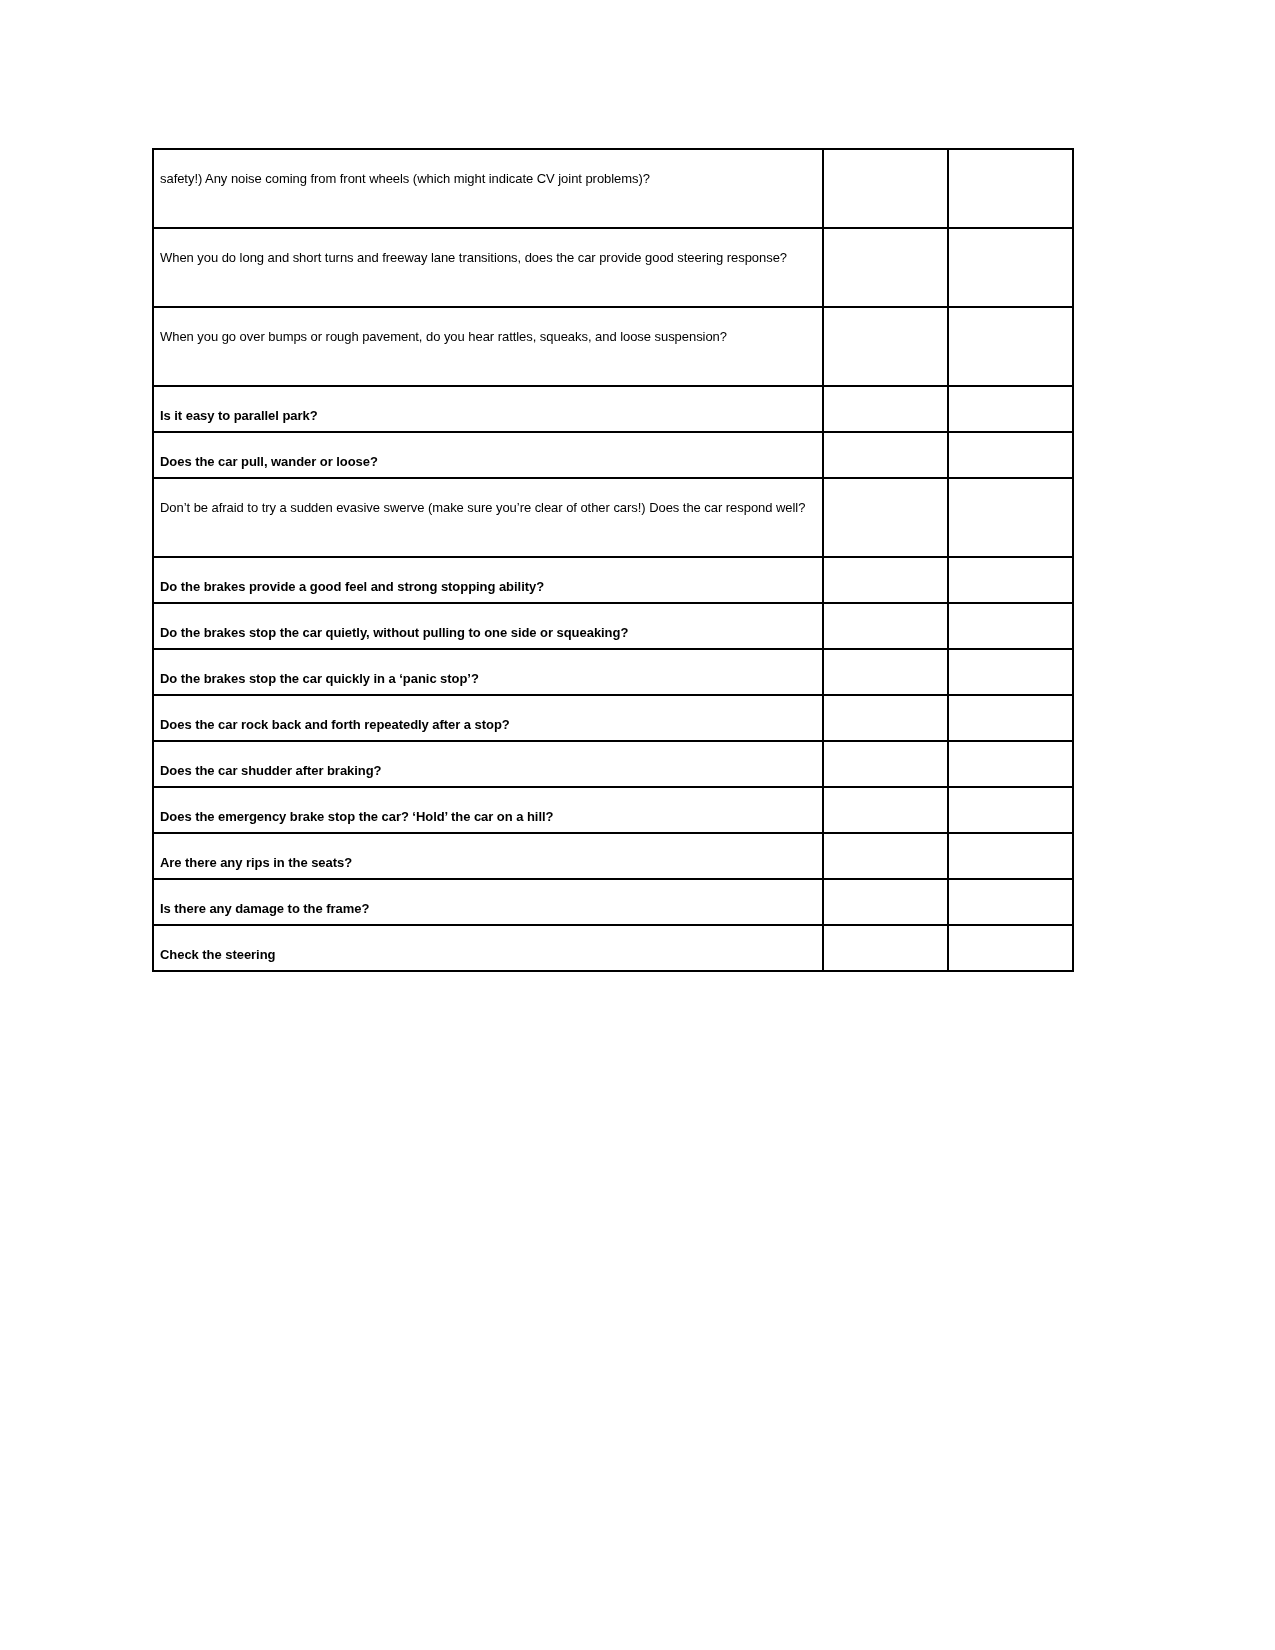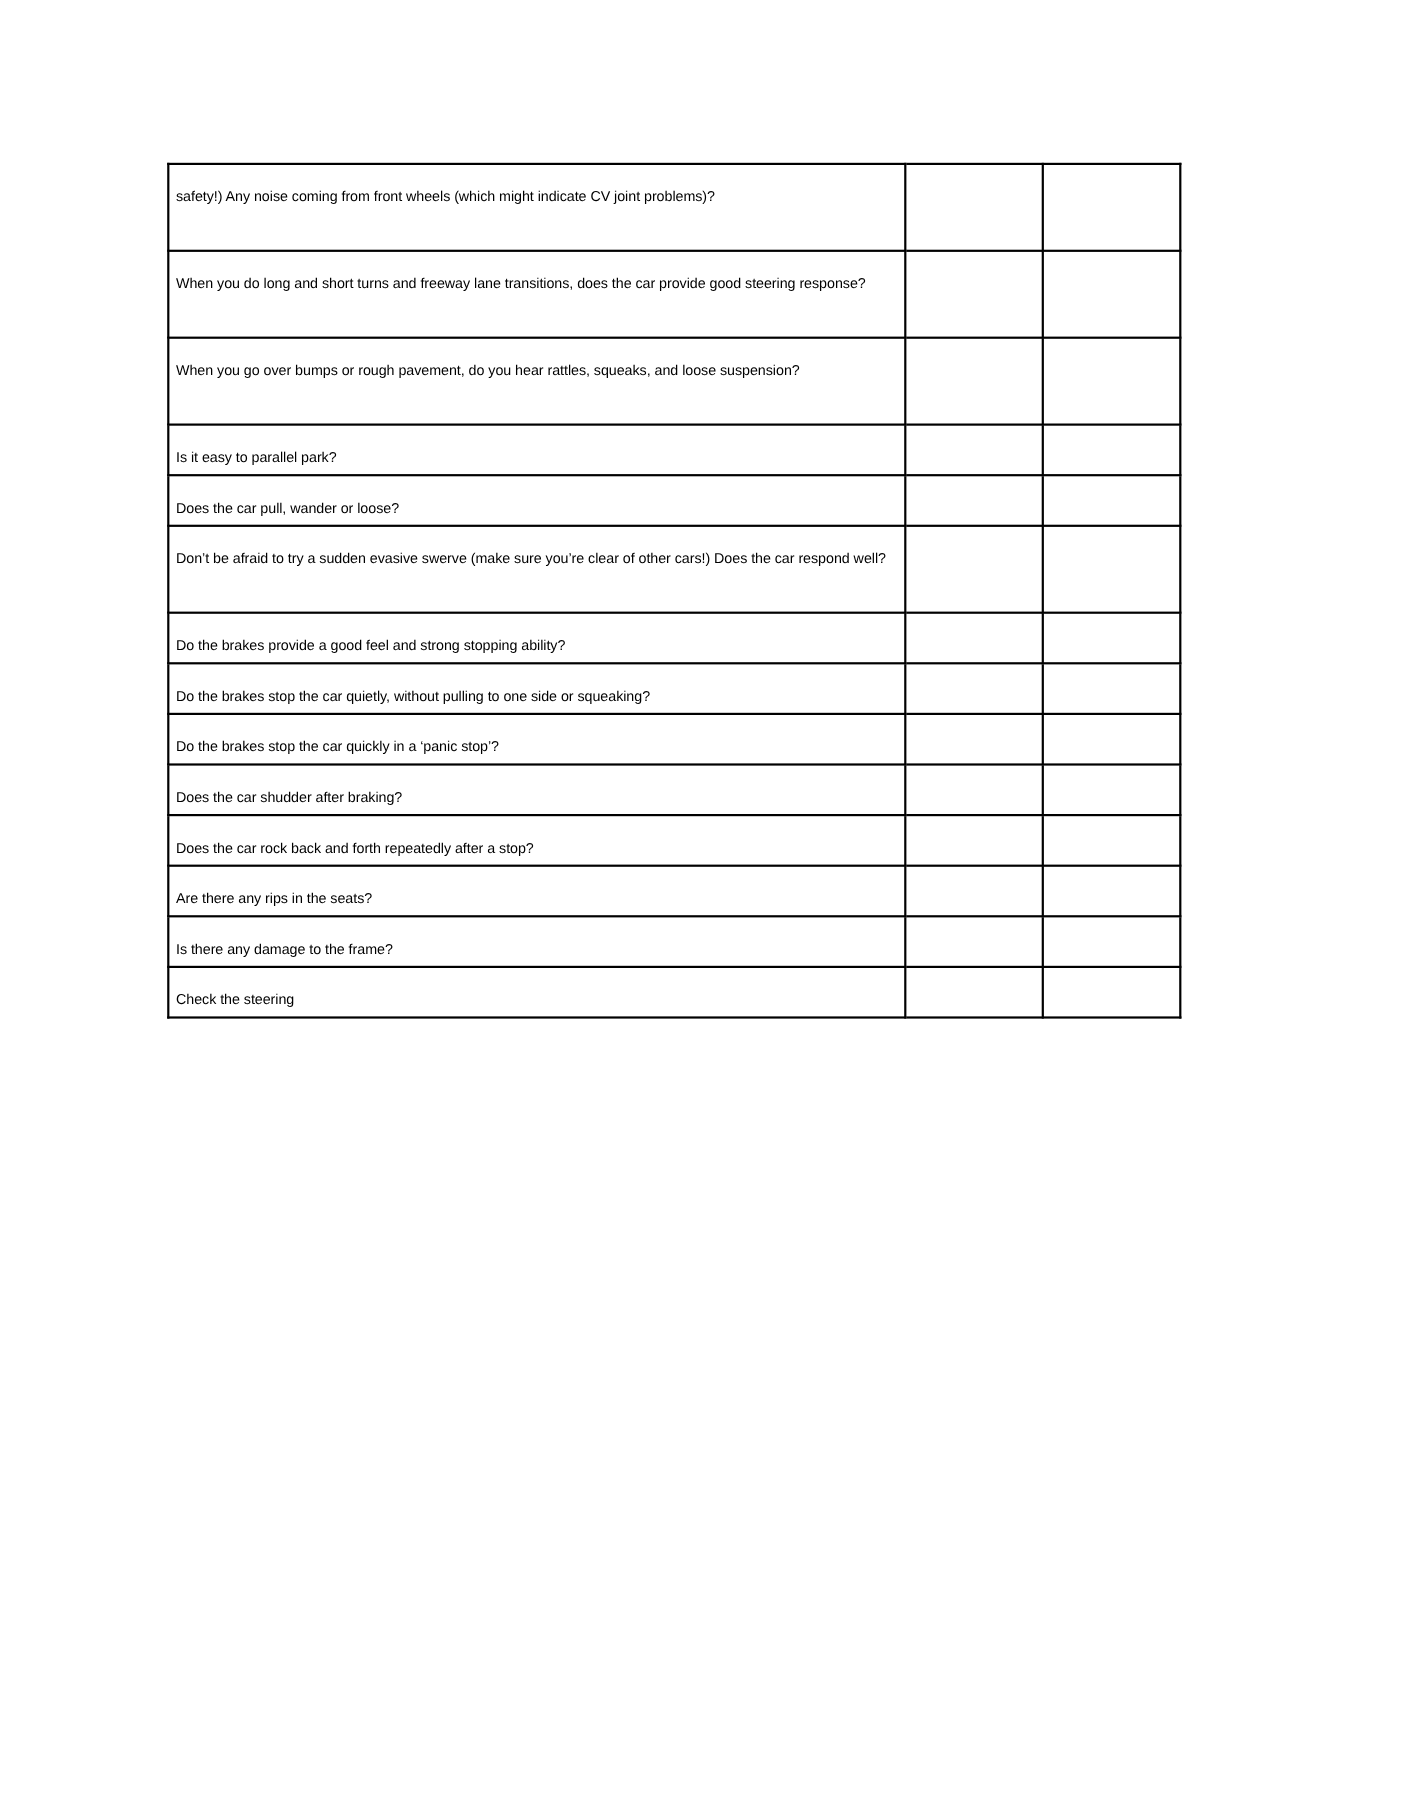--- a/index.html
+++ b/index.html
@@ -49,21 +49,21 @@
   }
 
   .item-text {
     font-size: 13px;
     line-height: 43px;
     letter-spacing: -0.05px;
     white-space: normal;
     display: block;
   }
 
-  .row-single .item-cell { height: 31px; }
+  .row-single .item-cell { height: 31px; font-weight: bold; }
   .row-double .item-cell { height: 64px; }
 
   .mark-cell { }
 
   
   .blank-inner {
     display: block;
     width: 100%;
   }
   .row-single .blank-inner { height: 44px; }
@@ -193,34 +193,47 @@
           <td class="mark-cell">
             <span class="blank-inner"></span>
           </td>
           <td class="mark-cell">
             <span class="blank-inner"></span>
           </td>
         </tr>
         <tr class="checklist-row row-single">
           <td>
             <div class="item-cell">
+              <span class="item-text">Does the car rock back and forth repeatedly after a stop?</span>
+            </div>
+          </td>
+          <td class="mark-cell">
+            <span class="blank-inner"></span>
+          </td>
+          <td class="mark-cell">
+            <span class="blank-inner"></span>
+          </td>
+        </tr>
+        <tr class="checklist-row row-single">
+          <td>
+            <div class="item-cell">
               <span class="item-text">Does the car shudder after braking?</span>
             </div>
           </td>
           <td class="mark-cell">
             <span class="blank-inner"></span>
           </td>
           <td class="mark-cell">
             <span class="blank-inner"></span>
           </td>
         </tr>
         <tr class="checklist-row row-single">
           <td>
             <div class="item-cell">
-              <span class="item-text">Does the car rock back and forth repeatedly after a stop?</span>
+              <span class="item-text">Does the emergency brake stop the car? ‘Hold’ the car on a hill?</span>
             </div>
           </td>
           <td class="mark-cell">
             <span class="blank-inner"></span>
           </td>
           <td class="mark-cell">
             <span class="blank-inner"></span>
           </td>
         </tr>
         <tr class="checklist-row row-single">

